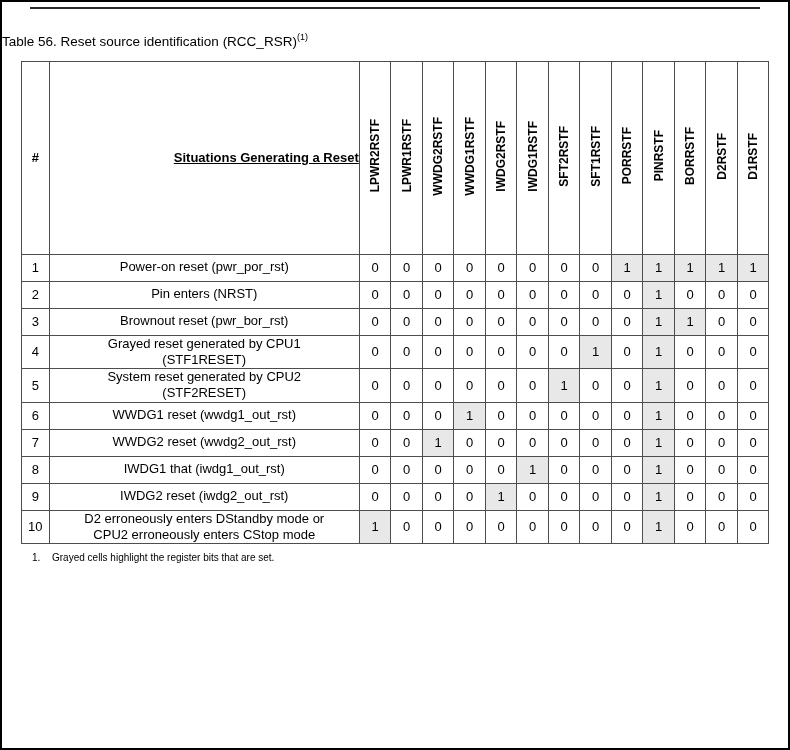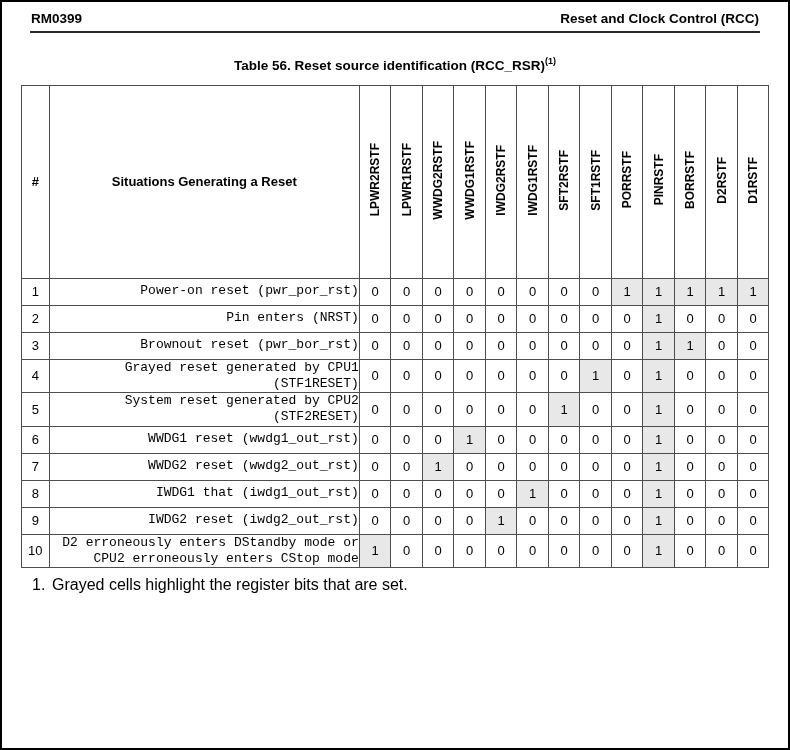--- a/index.html
+++ b/index.html
@@ -24,81 +24,76 @@
     font-weight: bold;
   }
 
   .header-rule {
     border-top: 2px solid #2b2b2b;
     margin: 5px 28px 0 28px;
   }
 
   .table-title {
     margin-top: 23px;
-    text-align: center;
+    text-align: left;
     font-size: 13.5px;
-    font-weight: bold;
+    font-weight: normal;
   }
   .table-title sup { font-size: 9px; }
 
   table.rsr {
     border-collapse: collapse;
     table-layout: fixed;
     width: 748px;
     margin: 12px auto 0 auto;
   }
   table.rsr th, table.rsr td {
     border: 1px solid #4d4d4d;
     font-size: 13px;
     padding: 0;
   }
 
   thead tr { height: 193px; }
   th.num-col { width: 28px; font-size: 13px; }
-  th.sit-col { width: 310px; font-size: 13px; text-align: center; vertical-align: middle; }
+  th.sit-col { width: 310px; font-size: 13px; text-align: right; vertical-align: middle; text-decoration: underline; }
   th.flag-col { width: 31.5px; text-align: center; vertical-align: middle; }
   thead th { border-bottom: 3px solid #000; background: #fff; }
 
   .vert {
     display: inline-block;
     writing-mode: vertical-rl;
     transform: rotate(180deg);
     font-weight: bold;
     font-size: 12px;
     line-height: 1;
     white-space: nowrap;
   }
 
   tbody tr { height: 27px; }
   td.num-cell { text-align: center; vertical-align: middle; padding: 2px 2px; }
   td.sit-cell {
-    text-align: right;
+    text-align: center;
     vertical-align: middle;
     padding: 3px 6px;
     white-space: pre-line;
     line-height: 1.25;
-    font-family: Liberation Mono, monospace;
   }
   td.flag-cell { text-align: center; vertical-align: middle; }
 
   .footnote {
     margin: 8px 0 0 30px;
-    font-size: 16px;
+    font-size: 10px;
   }
   .footnote .fn-marker { display: inline-block; width: 20px; }
 </style>
 </head>
 <body>
 
 <div class="page">
 
-  <div class="doc-header">
-    <span>RM0399</span>
-    <span>Reset and Clock Control (RCC)</span>
-  </div>
 
   <div class="header-rule"></div>
 
   <div class="table-title">
     <span>Table 56. Reset source identification (RCC_RSR)</span><sup>(1)</sup>
   </div>
 
   <table class="rsr">
     <thead>
       <tr>

